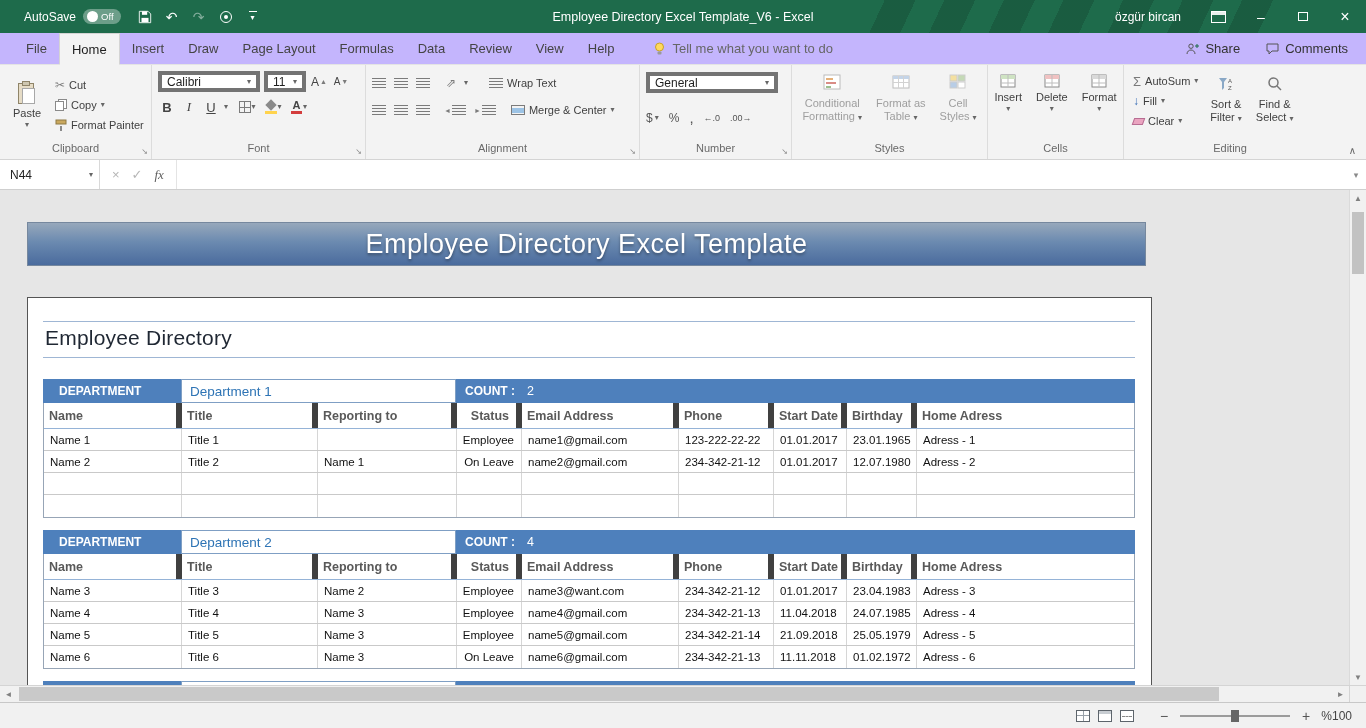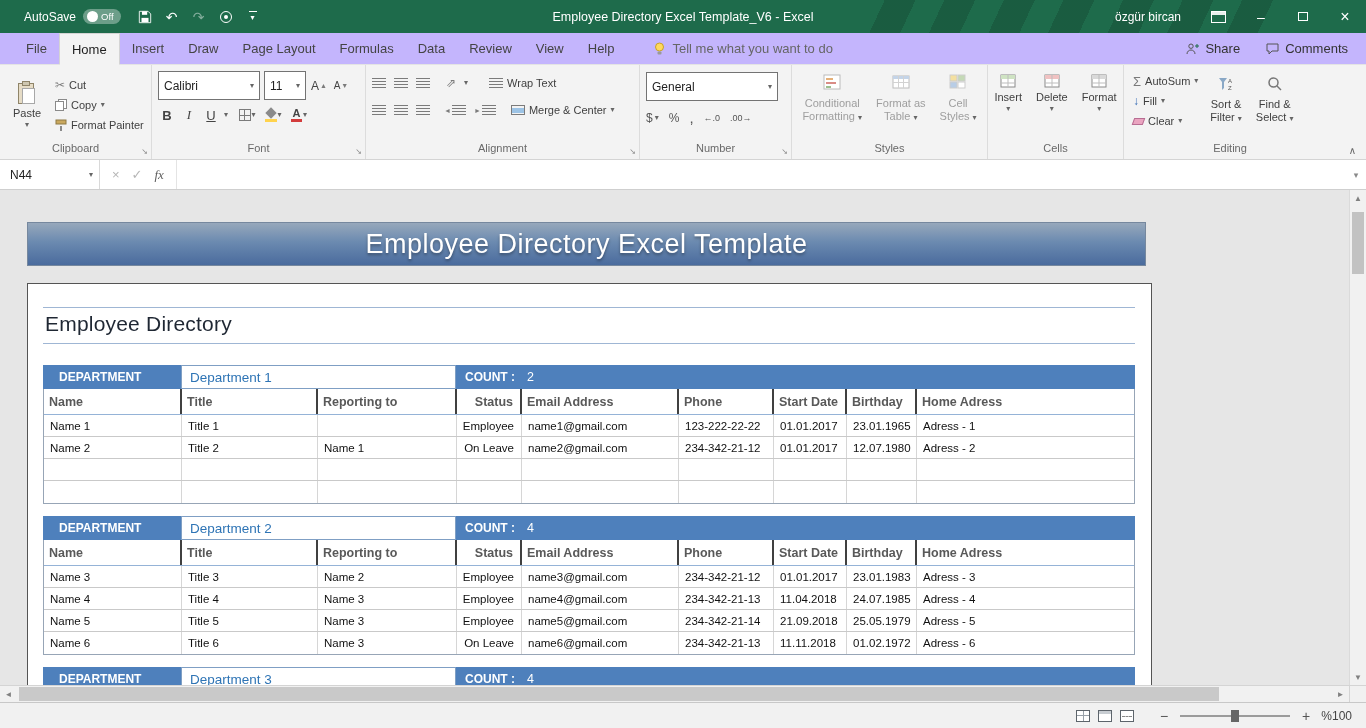--- a/index.html
+++ b/index.html
@@ -47,41 +47,41 @@
   .caret{font-size:8px;color:#666;line-height:1}
   .sbtn{display:flex;align-items:center;gap:4px;height:20px;padding:0 5px;font-size:11px;color:#3f3f3f;white-space:nowrap}
   .ic{display:inline-flex;align-items:center;justify-content:center;color:#7b7b7b;font-size:12px}
   
   .clip-body{padding-left:4px}
   .paste-btn{width:46px;display:flex;flex-direction:column;align-items:center;justify-content:center;gap:2px;font-size:11px;color:#3f3f3f}
   .clip-col{display:flex;flex-direction:column;justify-content:center}
   
   .fg-body{display:flex;flex-direction:column;padding:3px 6px 0;gap:5px}
   .fg-row{display:flex;align-items:center;gap:4px}
-  .combo{background:#fff;border:1px solid #737373;height:29px;display:flex;align-items:center;padding:0 5px;font-size:12px;color:#1f1f1f;gap:4px}
+  .combo{background:#fff;border:4px solid #737373;height:21px;display:flex;align-items:center;padding:0 5px;font-size:12px;color:#1f1f1f;gap:4px}
   .combo .caret{margin-left:auto}
   .fbtn{display:flex;align-items:center;justify-content:center;min-width:18px;height:20px;color:#444;gap:1px}
   .bold{font-weight:bold;font-size:13px}
   .italic{font-style:italic;font-family:"Liberation Serif",serif;font-size:13px}
   .uline{text-decoration:underline;font-size:13px}
   .icon-borders{width:12px;height:12px;border:1px solid #7b7b7b;
     background:linear-gradient(#7b7b7b,#7b7b7b) center/100% 1px no-repeat,linear-gradient(#7b7b7b,#7b7b7b) center/1px 100% no-repeat}
   .icon-fillc{width:12px;height:13px;display:flex;flex-direction:column;align-items:center;justify-content:flex-end}
   .icon-fillc .blob{width:8px;height:8px;background:#8a8a8a;transform:rotate(45deg);margin-bottom:2px}
   .icon-fillc .bar{width:12px;height:3px;background:#ffd34d}
   .icon-fontc{display:flex;flex-direction:column;align-items:center;font-size:11px;font-weight:bold;color:#444;line-height:11px}
   .icon-fontc .bar{width:11px;height:3px;background:#d33c3c}
   
   .al-body{display:flex;flex-direction:column;padding:5px 6px 0;gap:7px}
   .al-row{display:flex;align-items:center;gap:8px}
   .lines{width:14px;height:10px;background:repeating-linear-gradient(to bottom,#7b7b7b 0 1px,transparent 1px 3px)}
   .mergeic{width:14px;height:10px;border:1px solid #7b7b7b;background:linear-gradient(transparent 0 2px,#9cc3e5 2px 7px,transparent 7px)}
   .mini{font-size:7px;color:#7b7b7b}
   
-  .num-body{display:flex;flex-direction:column;padding:4px 6px 0;gap:8px}
+  .num-body{display:flex;flex-direction:column;padding:4px 6px 0;gap:16px}
   .num-row{display:flex;align-items:center;gap:10px;color:#555}
   .numic{font-size:12px;color:#555;display:inline-flex;align-items:center;gap:2px}
   .decic{font-size:9px;color:#555}
   
   .bigbtn{display:flex;flex-direction:column;align-items:center;justify-content:flex-start;padding:5px 7px 0;font-size:11px;text-align:center;line-height:13px;color:#3f3f3f}
   .bigbtn .bb-ic{margin-bottom:3px}
   .styles-body{display:flex;justify-content:center}
   .styles-body .bigbtn{color:#9e9e9e}
   .cells-body{display:flex;justify-content:center}
   .cellbtn{display:flex;flex-direction:column;align-items:center;padding:5px 7px 0;font-size:11px;color:#3f3f3f;gap:2px}
@@ -106,35 +106,35 @@
   .workspace{position:relative;height:495px;background:#e6e6e6;overflow:hidden}
   .banner{position:absolute;left:27px;top:32px;width:1119px;height:44px;border:1px solid #76889e;
     background:linear-gradient(180deg,#97a8bb 0%,#6b8ab0 45%,#4a6b9d 100%);
     display:flex;align-items:center;justify-content:center;color:#fff;font-size:27px;letter-spacing:.5px;
     text-shadow:0 2px 3px rgba(0,0,0,.35);white-space:nowrap}
   .dashboard{position:absolute;left:1165px;top:30px;width:123px;height:46px;border-radius:10px;
     background:linear-gradient(180deg,#aab6c4,#8496aa 55%,#76889d);border:1px solid #5e7085;
     box-shadow:0 0 0 4px #cdd3da,0 3px 6px rgba(0,0,0,.25),inset 0 1px 1px rgba(255,255,255,.55);
     color:#fff;font-weight:bold;font-size:13.5px;display:flex;align-items:center;justify-content:center;
     text-shadow:0 1px 2px rgba(0,0,0,.4)}
-  .card{position:absolute;left:27px;top:93px;width:1125px;height:420px;background:#fff;border:1px solid #545454;overflow:hidden}
+  .card{position:absolute;left:27px;top:107px;width:1125px;height:420px;background:#fff;border:1px solid #545454;overflow:hidden}
   .card-inner{padding:23px 16px 0 15px}
   .sheet-titleblock{border-top:1px solid #9fb6d4;border-bottom:1px solid #9fb6d4;padding:4px 2px 7px;margin-bottom:21px;
     font-size:21px;color:#1f2733;letter-spacing:.2px}
   .dept{margin-bottom:12px}
   .dept-head{display:grid;grid-template-columns:138px 275px 1fr;height:24px}
   .dh-label{background:#4e80bc;color:#fff;font-weight:bold;font-size:12px;display:flex;align-items:center;padding-left:16px}
   .dh-name{background:#fff;color:#2e74b5;font-size:13.5px;display:flex;align-items:center;padding-left:8px;border:1px solid #7f9fc4}
   .dh-count{background:#4e80bc;color:#fff;display:flex;align-items:center;padding-left:9px;font-size:12px}
   .cnt-label{font-weight:bold}
   .cnt-num{margin-left:12px;font-size:12.5px}
   .tbl{border:1px solid #97a5b6;border-top:none}
   .col-head,.drow{display:grid;grid-template-columns:138px 136px 139px 65px 157px 95px 73px 70px 1fr}
   .col-head{height:26px;border-bottom:1px solid #95b3d7;background:#fff}
-  .hc{display:flex;align-items:center;padding-left:5px;font-weight:bold;color:#595959;font-size:12.5px;border-right:2px solid #404040;white-space:nowrap;overflow:hidden}
+  .hc{display:flex;align-items:center;padding-left:5px;font-weight:bold;color:#595959;font-size:12.5px;border-right:6px solid #404040;white-space:nowrap;overflow:hidden}
   .hc:last-child{border-right:none}
   .hc.c3{justify-content:flex-end;padding-right:7px}
   .drow{height:22px;border-bottom:1px solid #c9c9c9}
   .drow:last-child{border-bottom:none}
   .dc{display:flex;align-items:center;padding-left:6px;font-size:11.5px;color:#111;border-right:1px solid #d6d6d6;white-space:nowrap;overflow:hidden}
   .dc:last-child{border-right:none}
   .dc.c3{justify-content:flex-end;padding-right:7px}
 
   
   .vscroll{position:absolute;right:0;top:0;bottom:0;width:17px;background:#f1f1f1;border-left:1px solid #dadada;display:flex;flex-direction:column;align-items:center}
@@ -625,24 +625,24 @@
                 <div class="hc c5" data-interactable="true">Phone</div>
                 <div class="hc c6" data-interactable="true">Start Date</div>
                 <div class="hc c7" data-interactable="true">Birthday</div>
                 <div class="hc c8" data-interactable="true">Home Adress</div>
               </div>
               <div class="drow" data-interactable="false">
                 <div class="dc c0" data-interactable="true">Name 3</div>
                 <div class="dc c1" data-interactable="true">Title 3</div>
                 <div class="dc c2" data-interactable="true">Name 2</div>
                 <div class="dc c3" data-interactable="true">Employee</div>
-                <div class="dc c4" data-interactable="true">name3@gmail.com</div>
+                <div class="dc c4" data-interactable="true">name3@want.com</div>
                 <div class="dc c5" data-interactable="true">234-342-21-12</div>
                 <div class="dc c6" data-interactable="true">01.01.2017</div>
-                <div class="dc c7" data-interactable="true">23.01.1983</div>
+                <div class="dc c7" data-interactable="true">23.04.1983</div>
                 <div class="dc c8" data-interactable="true">Adress - 3</div>
               </div>
               <div class="drow" data-interactable="false">
                 <div class="dc c0" data-interactable="true">Name 4</div>
                 <div class="dc c1" data-interactable="true">Title 4</div>
                 <div class="dc c2" data-interactable="true">Name 3</div>
                 <div class="dc c3" data-interactable="true">Employee</div>
                 <div class="dc c4" data-interactable="true">name4@gmail.com</div>
                 <div class="dc c5" data-interactable="true">234-342-21-13</div>
                 <div class="dc c6" data-interactable="true">11.04.2018</div>

